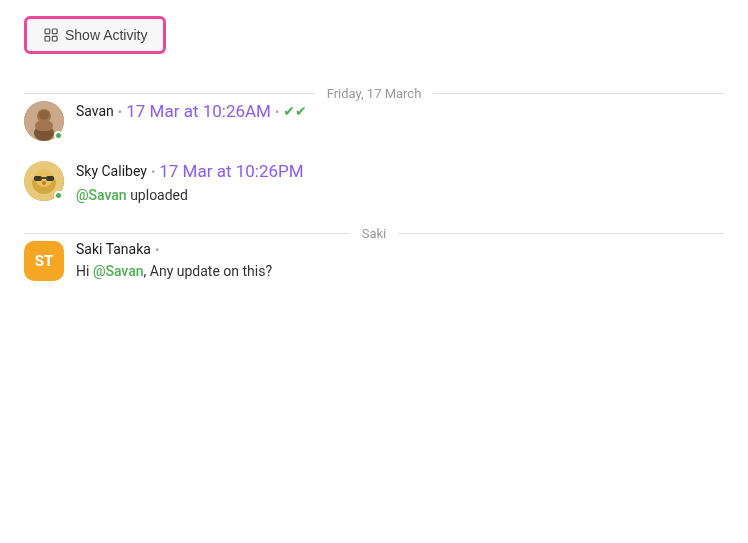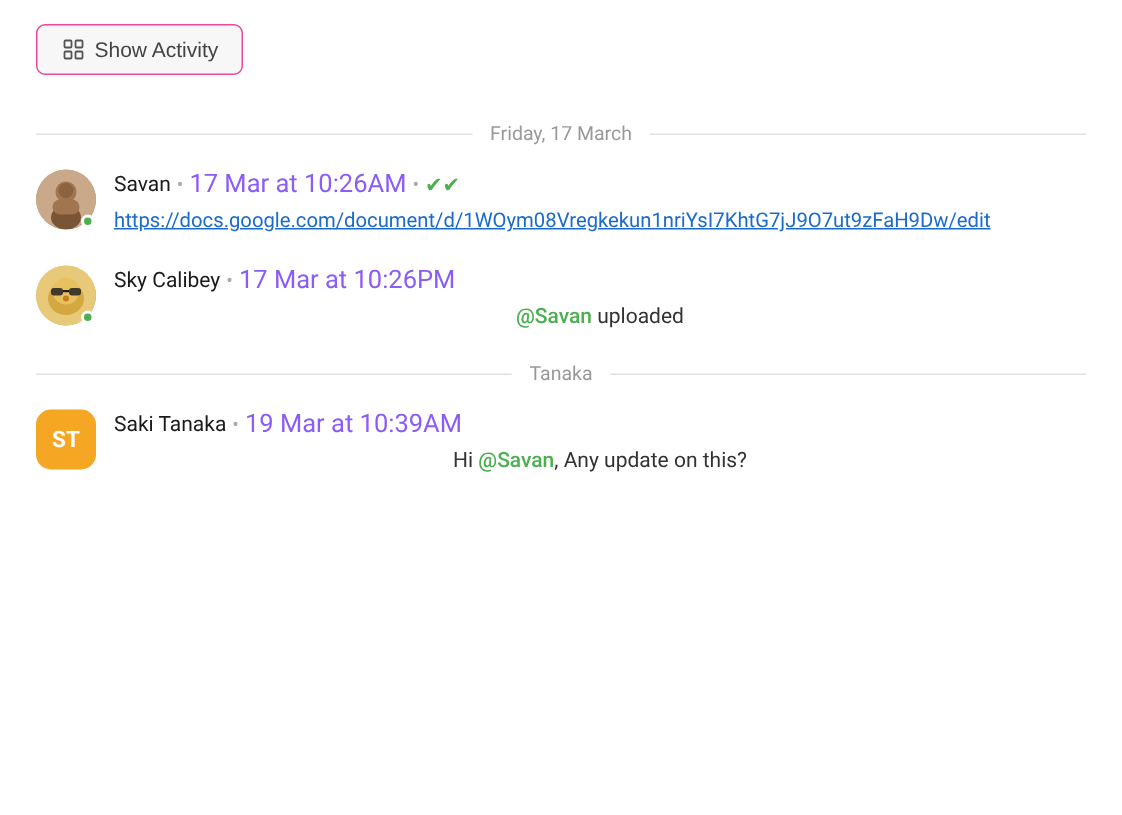--- a/index.html
+++ b/index.html
@@ -34,38 +34,38 @@
     .comments-title {
       font-size: 16px;
       font-weight: 600;
       color: #1a1a1a;
     }
     .show-activity-btn {
       display: flex;
       align-items: center;
       gap: 6px;
       padding: 8px 16px;
-      border: 1px solid #ec4899;
+      border: 3px solid #ec4899;
       border-radius: 6px;
       background: #f7f7f8;
       color: #444;
       font-size: 14px;
       cursor: pointer;
       font-weight: 500;
     }
     .activity-icon {
       width: 16px;
       height: 16px;
       color: #555;
     }
     .date-divider {
       display: flex;
       align-items: center;
       gap: 12px;
-      margin: 16px 0;
+      margin: 0 0;
       color: #999;
       font-size: 13px;
     }
     .date-divider::before,
     .date-divider::after {
       content: '';
       flex: 1;
       height: 1px;
       background: #e0e0e0;
     }
@@ -137,21 +137,20 @@
       font-size: 13.5px;
       text-decoration: underline;
       word-break: break-all;
       line-height: 1.5;
       display: block;
     }
     .comment-text {
       font-size: 14px;
       color: #333;
       line-height: 1.5;
-      text-align: center;
     }
     .mention {
       color: #4caf50;
       font-weight: 500;
     }
     
     .avatar-savan-face {
       width: 40px;
       height: 40px;
       border-radius: 50%;
@@ -209,21 +208,20 @@
       <div class="online-dot"></div>
     </div>
     <div class="comment-body">
       <div class="comment-meta">
         <span class="commenter-name">Savan</span>
         <span class="meta-dot">•</span>
         <span class="comment-time">17 Mar at 10:26AM</span>
         <span class="meta-dot">•</span>
         <span class="check-icon">✔✔</span>
       </div>
-      <a href="#" class="comment-link">https://docs.google.com/document/d/1WOym08Vregkekun1nriYsI7KhtG7jJ9O7ut9zFaH9Dw/edit</a>
     </div>
   </div>
 
   <div class="comment-item">
     <div class="avatar-wrapper">
       <div class="avatar avatar-sky-face">
         <svg width="40" height="40" viewBox="0 0 40 40">
           <circle cx="20" cy="20" r="20" fill="#e8c97a"></circle>
 
           <ellipse cx="20" cy="22" rx="12" ry="11" fill="#d4a840"></ellipse>
@@ -244,33 +242,32 @@
         <span class="meta-dot">•</span>
         <span class="comment-time">17 Mar at 10:26PM</span>
       </div>
       <div class="comment-text">
         <span class="mention">@Savan</span><span> uploaded</span>
       </div>
     </div>
   </div>
 
   <div class="date-divider">
-    <span>Tanaka</span>
+    <span>Saki</span>
   </div>
 
   <div class="comment-item">
     <div class="avatar-wrapper">
       <div class="avatar avatar-st" style="width:40px;height:40px;background:#f5a623;border-radius:10px;display:flex;align-items:center;justify-content:center;">
         <span style="color:#fff;font-size:15px;font-weight:700;">ST</span>
       </div>
     </div>
     <div class="comment-body">
       <div class="comment-meta">
         <span class="commenter-name">Saki Tanaka</span>
         <span class="meta-dot">•</span>
-        <span class="comment-time">19 Mar at 10:39AM</span>
       </div>
       <div class="comment-text">
         <span>Hi </span><span class="mention">@Savan</span><span>, Any update on this?</span>
       </div>
     </div>
   </div>
 </div>
 
 </body></html>

